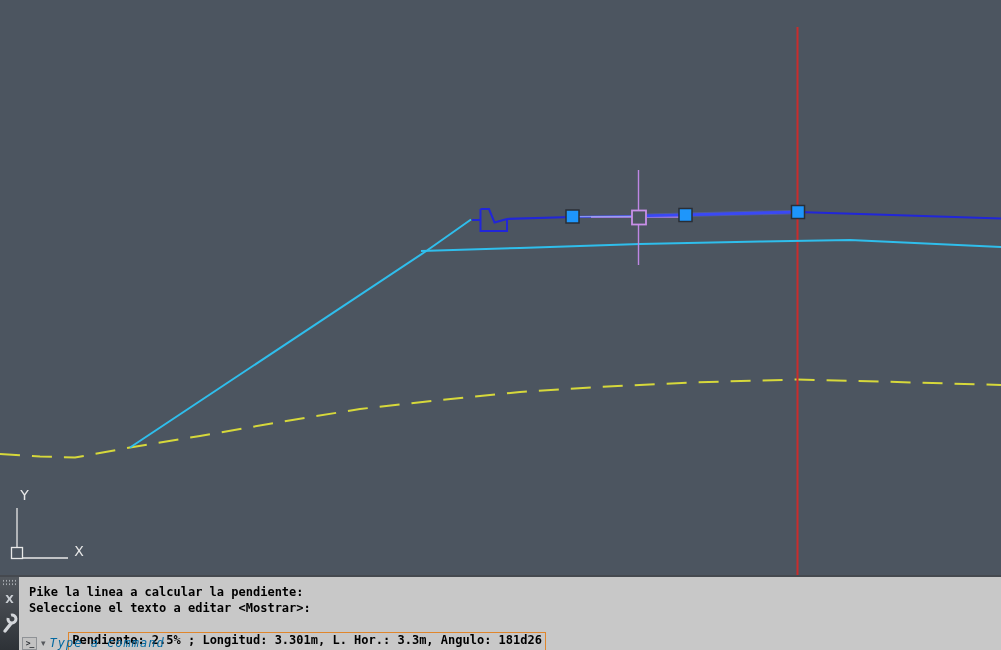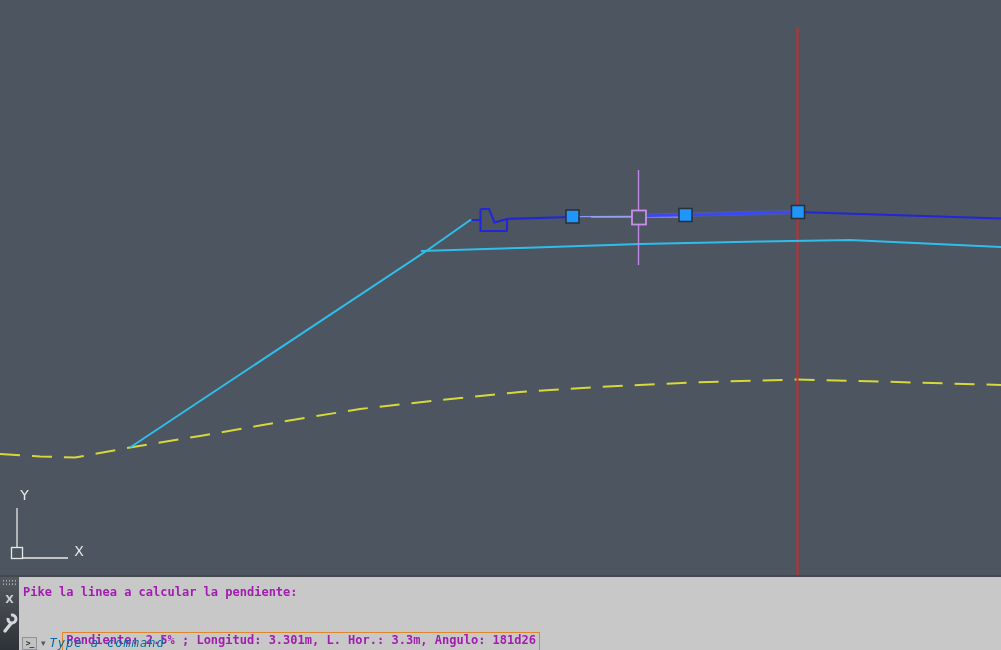--- a/index.html
+++ b/index.html
@@ -28,22 +28,22 @@
     background-image:radial-gradient(#A9ADB2 0.9px, rgba(0,0,0,0) 1px);
     background-size:3px 3.5px;
   }
   .close-x{
     position:absolute;left:0;top:16px;width:19px;text-align:center;
     color:#C9CDD2;font:bold 11px "DejaVu Sans",sans-serif;cursor:pointer;
   }
   .wrench{position:absolute;left:1px;top:34px;}
   .cmd-content{position:absolute;left:19px;top:0;right:0;height:73px;}
   .cmd-row{
-    position:absolute;left:4px;white-space:pre;
-    font:bold 12px "DejaVu Sans Mono",monospace;color:#a21caf;
+    position:absolute;left:10px;white-space:pre;
+    font:bold 12px "DejaVu Sans Mono",monospace;color:#000000;
     height:16px;line-height:16px;
   }
   .row-0{top:7px;}
   .row-1{top:23px;}
   .row-2{top:39px;}
   .cmd-highlight{
     display:inline-block;border:1px solid #E0862C;
     padding:0 3px 1px 3px;margin-left:-4px;line-height:15px;height:16px;
   }
   .prompt-row{
@@ -117,20 +117,21 @@
     <div class="wrench">
       <svg width="18" height="24" viewBox="0 0 18 24">
         <line x1="4" y1="20" x2="10" y2="12.5" stroke="#D3D6DA" stroke-width="3.4" stroke-linecap="round"></line>
         <path d="M7.1,7 A4,4 0 1 0 10,4.1" fill="none" stroke="#D3D6DA" stroke-width="3"></path>
       </svg>
     </div>
   </div>
 
   <div class="cmd-content">
     <div class="cmd-row row-0">Pike la linea a calcular la pendiente:</div>
+    <div class="cmd-row row-1">Seleccione el texto a editar &lt;Mostrar&gt;:</div>
     <div class="cmd-row row-2">
       <span class="cmd-highlight">Pendiente: 2.5% ; Longitud: 3.301m, L. Hor.: 3.3m, Angulo: 181d26</span>
     </div>
 
     <div class="prompt-row">
       <div class="prompt-icon">&gt;_</div>
       <div class="prompt-caret">▾</div>
       <div class="prompt-text">Type a command</div>
     </div>
   </div>

